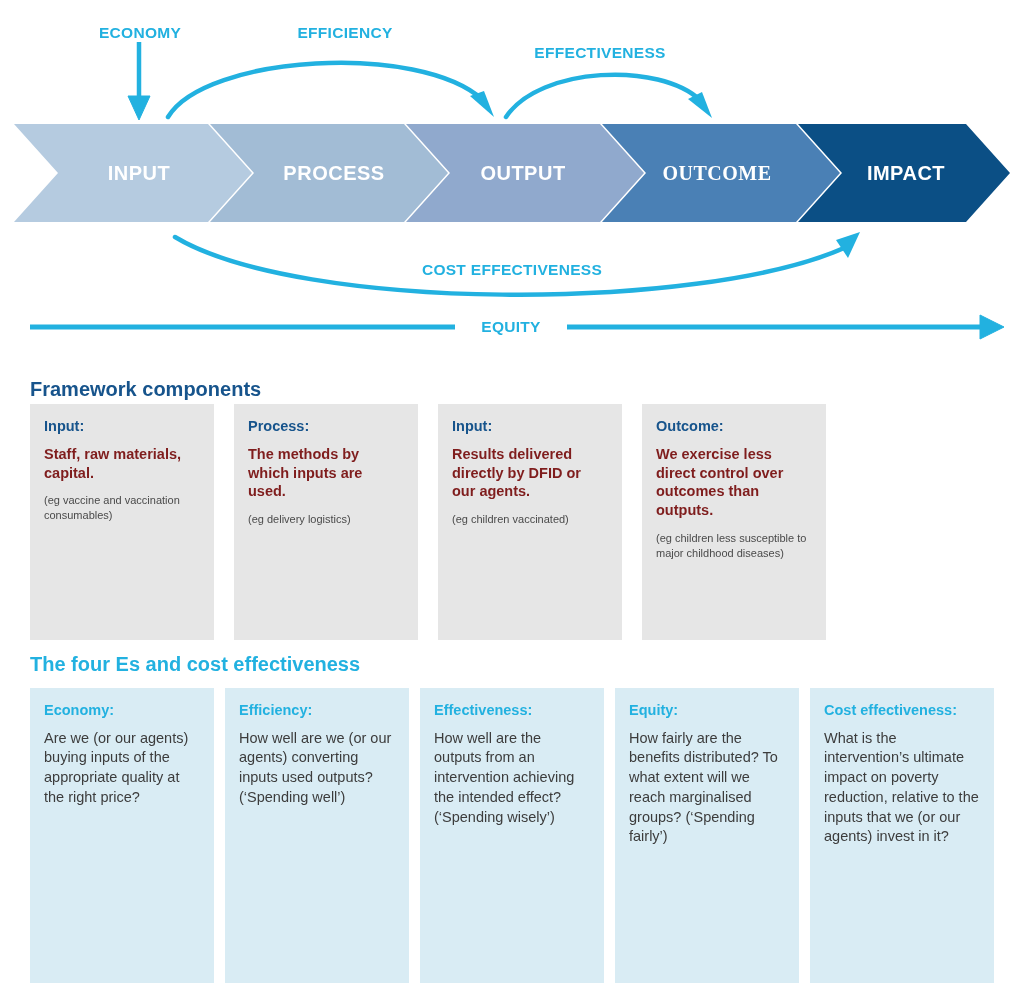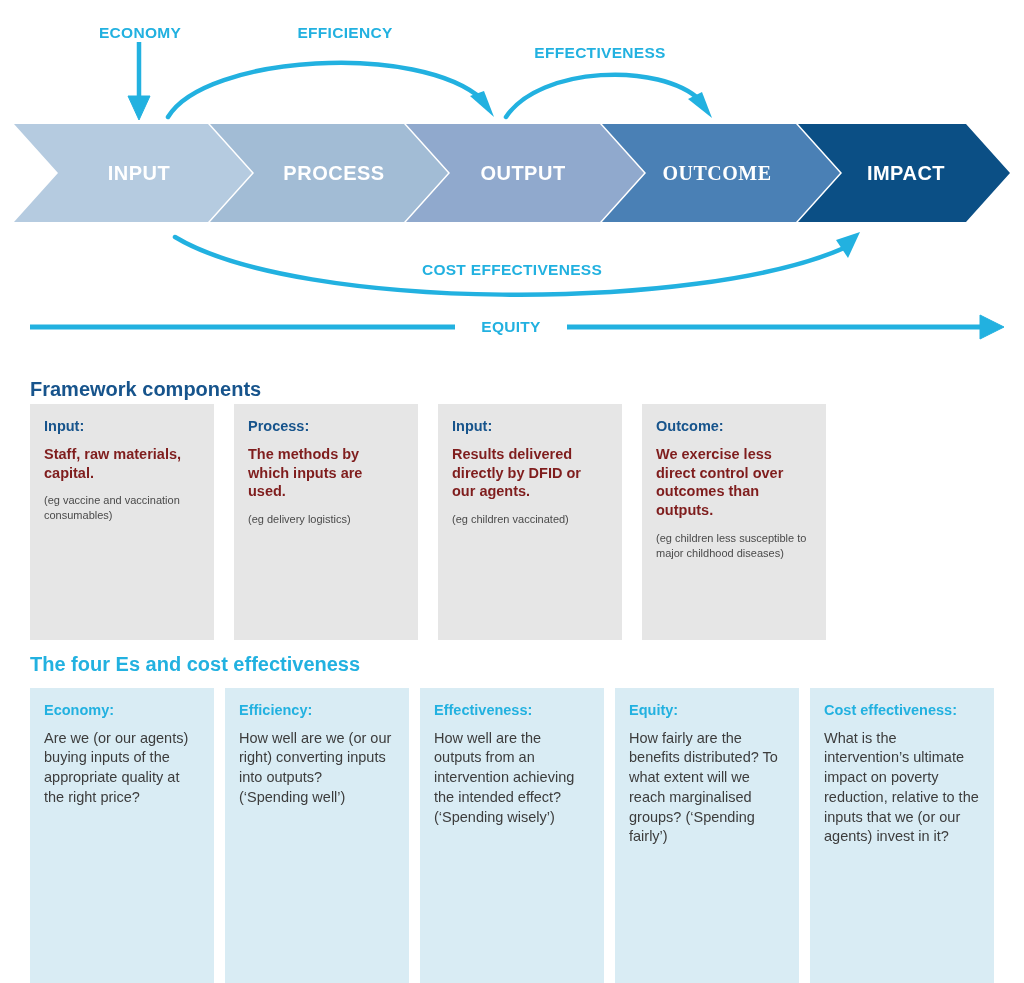--- a/index.html
+++ b/index.html
@@ -201,21 +201,21 @@
 
   <div class="card-row row-fours">
 
     <div class="card card-blue">
       <p class="card-title">Economy:</p>
       <p class="card-body">Are we (or our agents) buying inputs of the appropriate quality at the right price?</p>
     </div>
 
     <div class="card card-blue">
       <p class="card-title">Efficiency:</p>
-      <p class="card-body">How well are we (or our right) converting inputs into outputs? (‘Spending well’)</p>
+      <p class="card-body">How well are we (or our agents) converting inputs used outputs? (‘Spending well’)</p>
     </div>
 
     <div class="card card-blue">
       <p class="card-title">Effectiveness:</p>
       <p class="card-body">How well are the outputs from an intervention achieving the intended effect? (‘Spending wisely’)</p>
     </div>
 
     <div class="card card-blue">
       <p class="card-title">Equity:</p>
       <p class="card-body">How fairly are the benefits distributed? To what extent will we reach marginalised groups? (‘Spending fairly’)</p>

